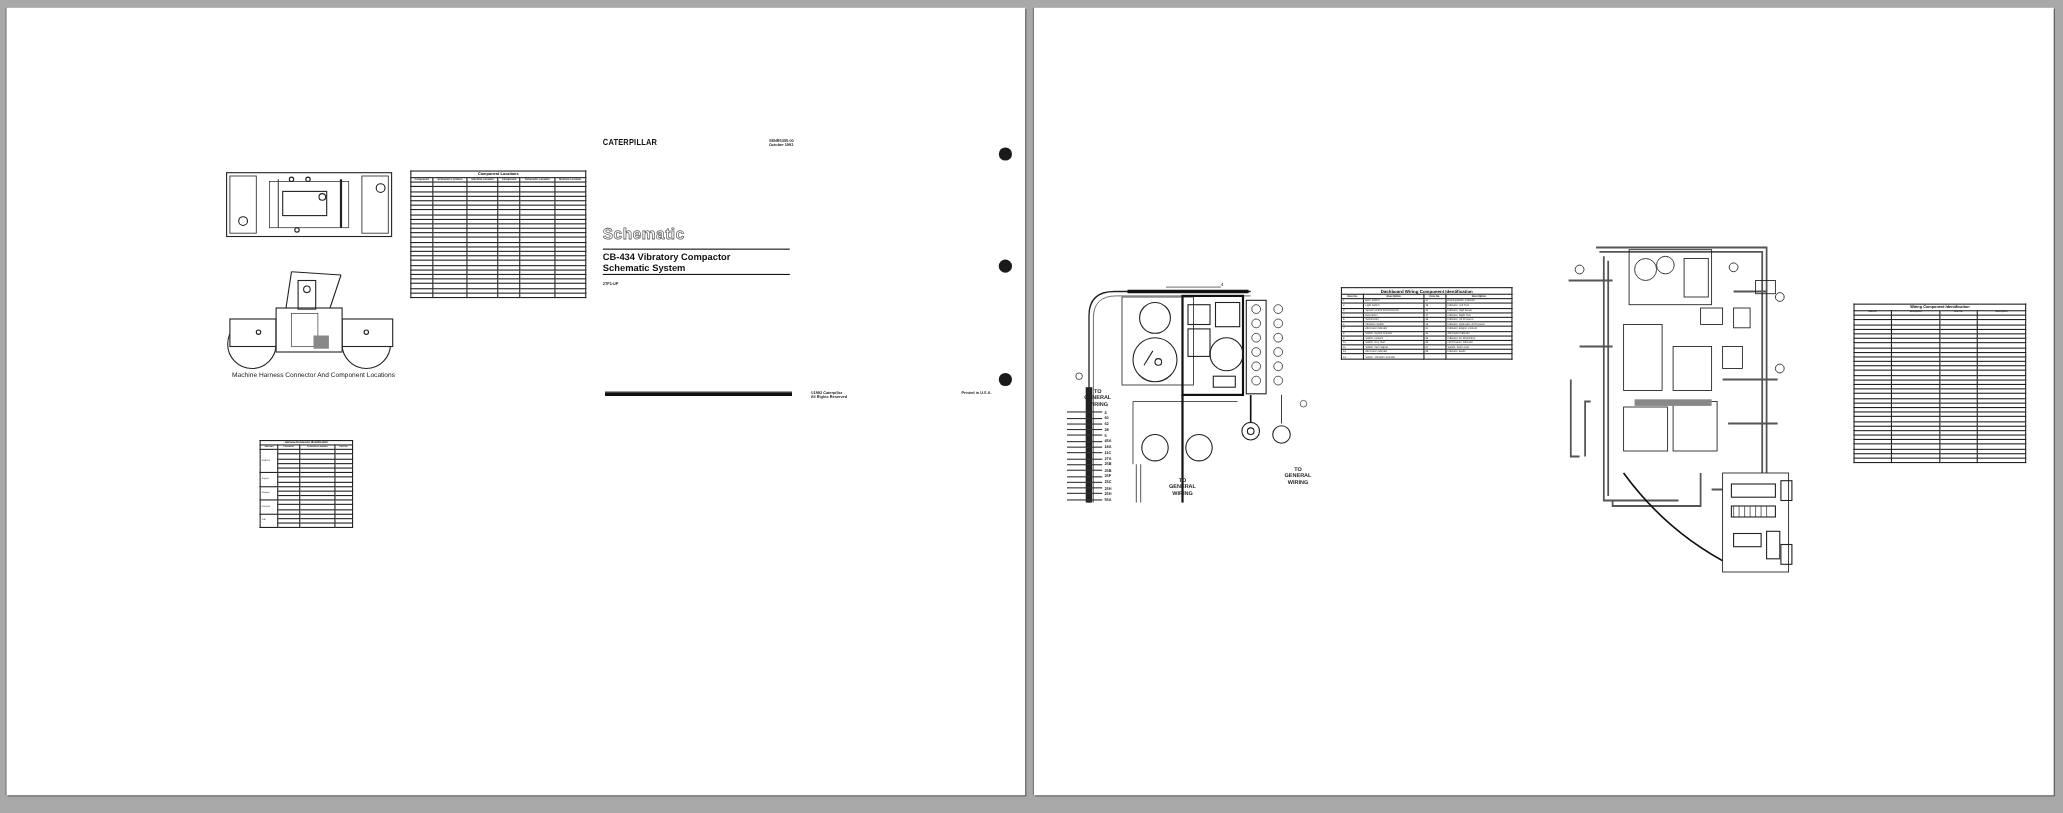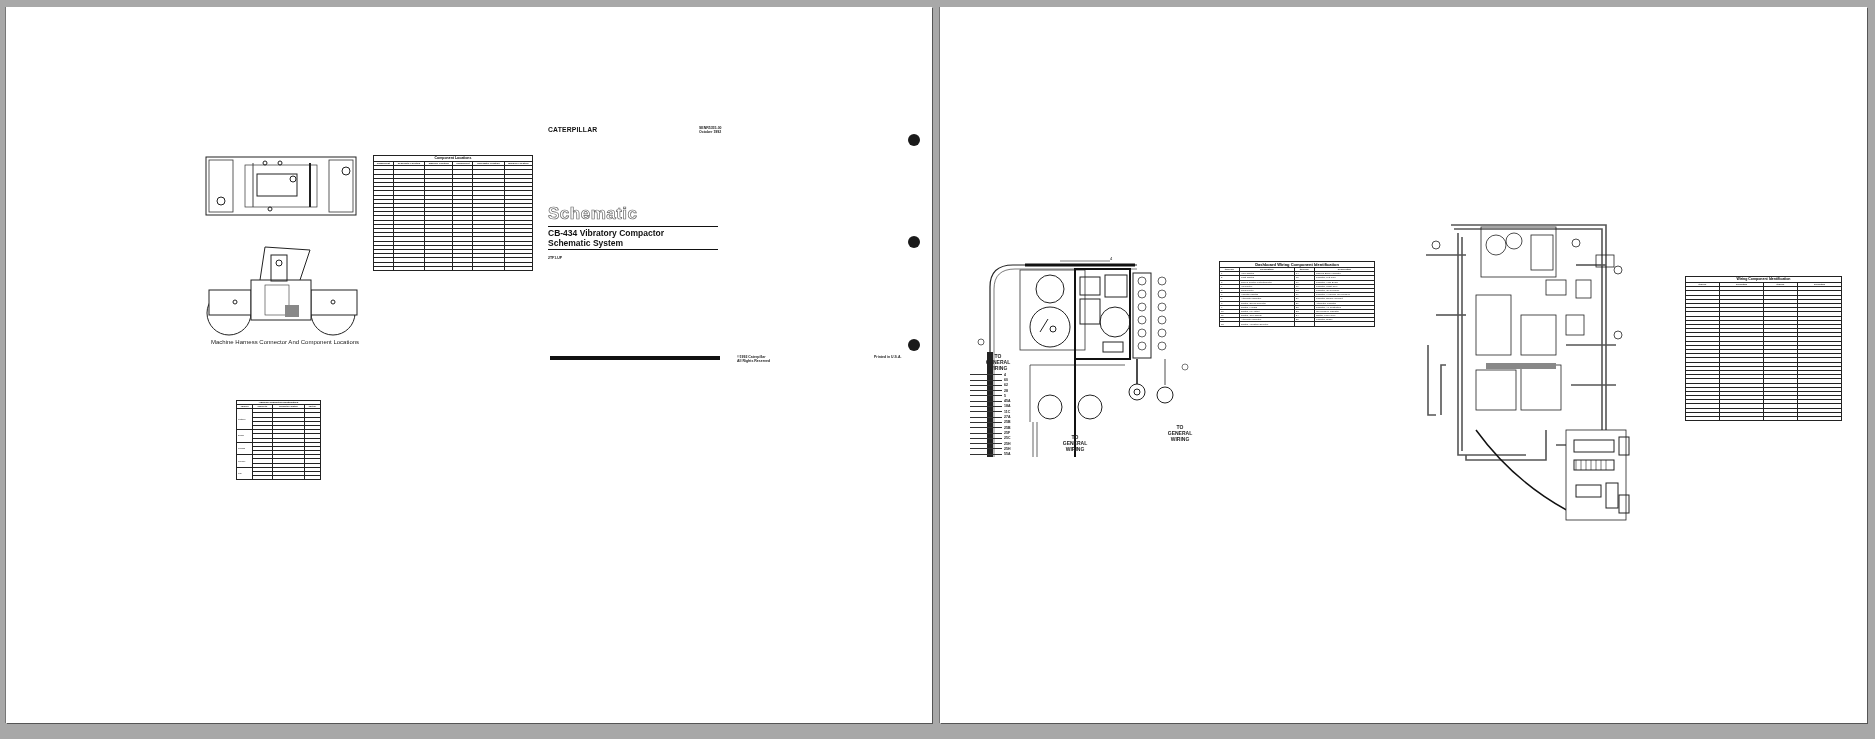--- a/index.html
+++ b/index.html
@@ -17,21 +17,21 @@
   #page-left { left: 6px; width: 926px; }
   #page-right { left: 940px; width: 927px; }
   .abs { position: absolute; }
   .cat-logo {
     font-family: "Liberation Sans", sans-serif; font-weight: bold;
     font-size: 8px; letter-spacing: 0.2px; color: #111;
     transform: scaleX(0.85); transform-origin: left top;
   }
   .tiny { font-size: 3.5px; font-weight: bold; color: #222; line-height: 4px; }
   .schematic-word {
-    font-size: 17px; font-weight: bold; color: #fff;
+    font-size: 14px; font-weight: bold; color: #fff;
     -webkit-text-stroke: 0.7px #666; letter-spacing: 0.5px;
   }
   .doc-title { font-size: 8.5px; font-weight: bold; color: #111; line-height: 10px; }
   .rule { background: #111; height: 1px; }
   .punch { width: 12px; height: 12px; border-radius: 50%; background: #1a1a1a; }
   .caption { font-size: 6px; color: #222; white-space: nowrap; }
   table.mini { border-collapse: collapse; font-size: 2.4px; color: #222; }
   table.mini td, table.mini th { border: 0.5px solid #222; padding: 0 1px; height: 3.2px; line-height: 3px; }
   table.mini th { font-weight: bold; }
   .tbl-title { font-size: 3.5px; font-weight: bold; text-align: center; border: 0.6px solid #222; border-bottom: none; background:#fff; line-height: 5px; }

